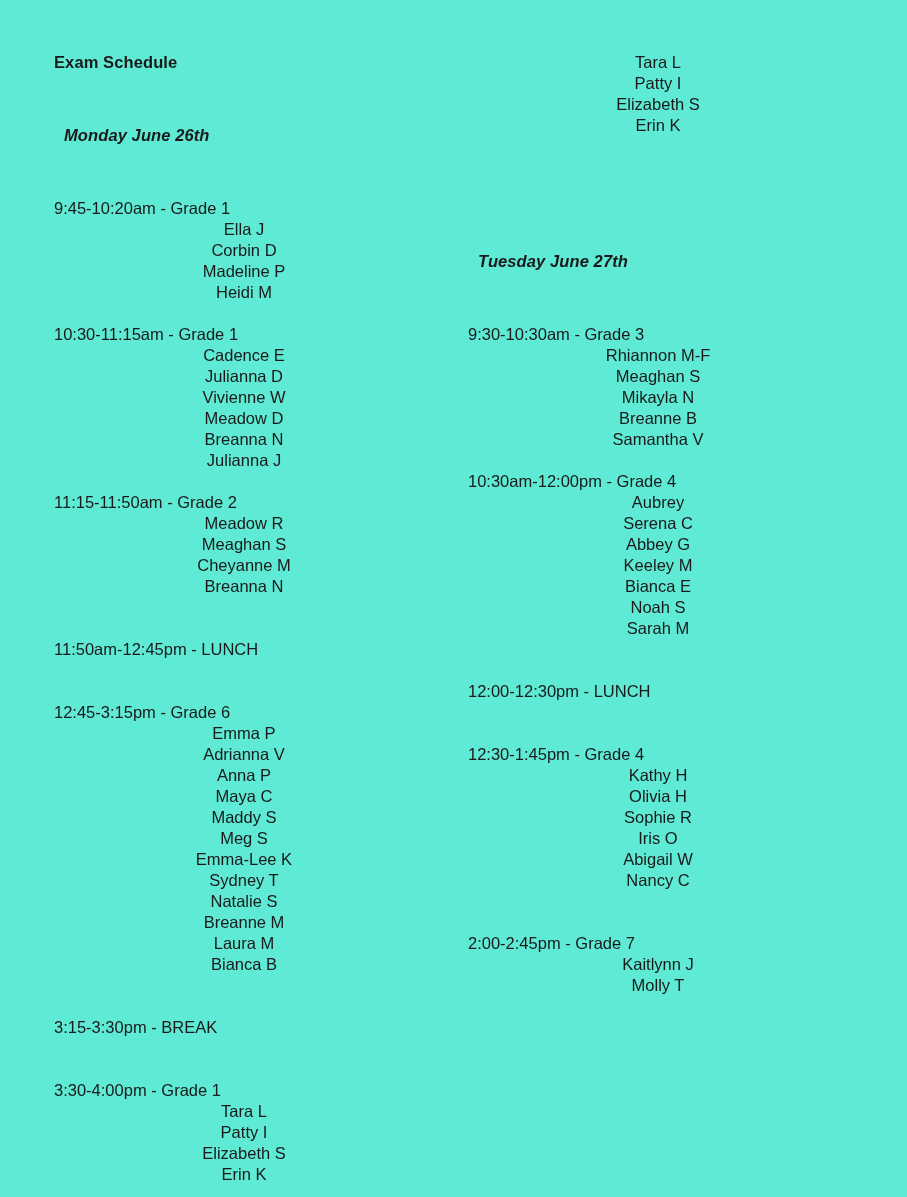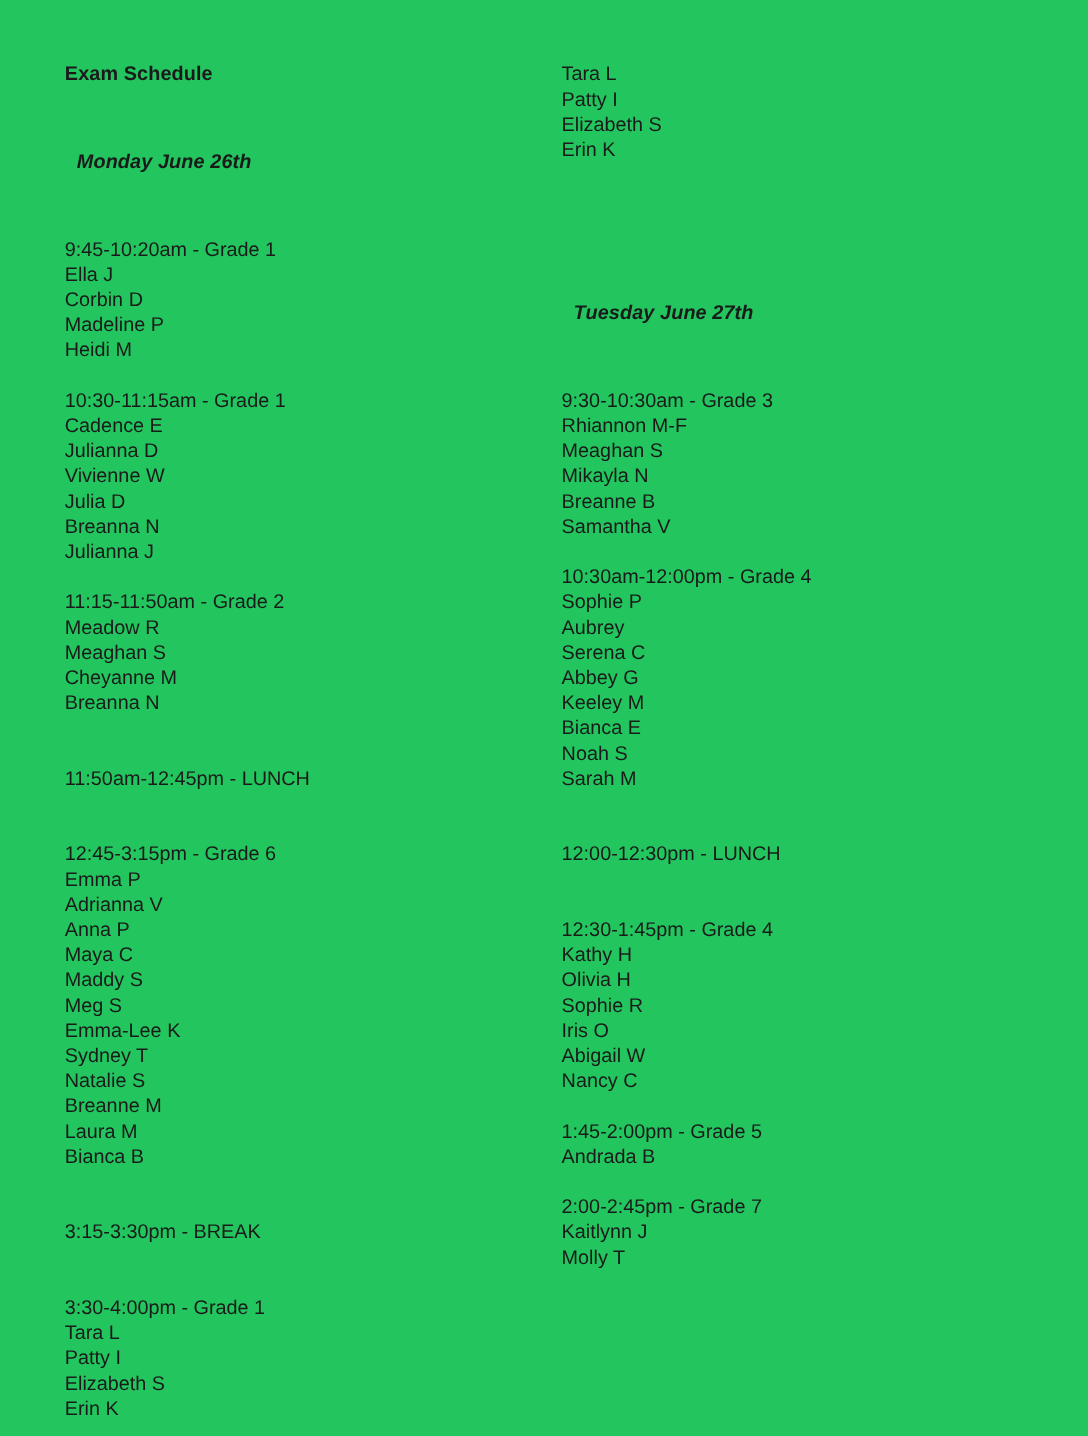--- a/index.html
+++ b/index.html
@@ -12,21 +12,21 @@
     height: 1197px;
     font-family: "Liberation Sans", sans-serif;
     color: #1a1a1a;
     overflow: hidden;
     position: relative;
   }
   .page {
     position: relative;
     width: 907px;
     height: 1197px;
-    background: #22c55e;
+    background: #5eead4;
   }
   .column {
     position: absolute;
     top: 52px;
     width: 380px;
   }
   .col-left  { left: 54px; }
   .col-right { left: 468px; }
 
   .doc-title {
@@ -48,20 +48,21 @@
     font-size: 16.5px;
     line-height: 21px;
     margin: 0;
     white-space: nowrap;
   }
   .student {
     font-size: 16.5px;
     line-height: 21px;
     margin: 0;
     white-space: nowrap;
+    text-align: center;
   }
   .spacer-1 { height: 21px; }
   .spacer-2 { height: 42px; }
   .spacer-5 { height: 105px; }
   .block { margin: 0; }
 </style>
 </head>
 <body>
 
 <div class="page">
@@ -78,21 +79,21 @@
           <div class="student">Corbin D</div>
           <div class="student">Madeline P</div>
           <div class="student">Heidi M</div>
         </div>
         <div class="spacer-1"></div>
         <div class="block">
           <div class="slot-header">10:30-11:15am - Grade 1</div>
           <div class="student">Cadence E</div>
           <div class="student">Julianna D</div>
           <div class="student">Vivienne W</div>
-          <div class="student">Julia D</div>
+          <div class="student">Meadow D</div>
           <div class="student">Breanna N</div>
           <div class="student">Julianna J</div>
         </div>
         <div class="spacer-1"></div>
         <div class="block">
           <div class="slot-header">11:15-11:50am - Grade 2</div>
           <div class="student">Meadow R</div>
           <div class="student">Meaghan S</div>
           <div class="student">Cheyanne M</div>
           <div class="student">Breanna N</div>
@@ -148,21 +149,20 @@
           <div class="slot-header">9:30-10:30am - Grade 3</div>
           <div class="student">Rhiannon M-F</div>
           <div class="student">Meaghan S</div>
           <div class="student">Mikayla N</div>
           <div class="student">Breanne B</div>
           <div class="student">Samantha V</div>
         </div>
         <div class="spacer-1"></div>
         <div class="block">
           <div class="slot-header">10:30am-12:00pm - Grade 4</div>
-          <div class="student">Sophie P</div>
           <div class="student">Aubrey</div>
           <div class="student">Serena C</div>
           <div class="student">Abbey G</div>
           <div class="student">Keeley M</div>
           <div class="student">Bianca E</div>
           <div class="student">Noah S</div>
           <div class="student">Sarah M</div>
         </div>
         <div class="spacer-2"></div>
         <div class="block">
@@ -172,24 +172,20 @@
         <div class="block">
           <div class="slot-header">12:30-1:45pm - Grade 4</div>
           <div class="student">Kathy H</div>
           <div class="student">Olivia H</div>
           <div class="student">Sophie R</div>
           <div class="student">Iris O</div>
           <div class="student">Abigail W</div>
           <div class="student">Nancy C</div>
         </div>
         <div class="spacer-1"></div>
-        <div class="block">
-          <div class="slot-header">1:45-2:00pm - Grade 5</div>
-          <div class="student">Andrada B</div>
-        </div>
         <div class="spacer-1"></div>
         <div class="block">
           <div class="slot-header">2:00-2:45pm - Grade 7</div>
           <div class="student">Kaitlynn J</div>
           <div class="student">Molly T</div>
         </div>
       </div>
   </div>
 
 </div>

